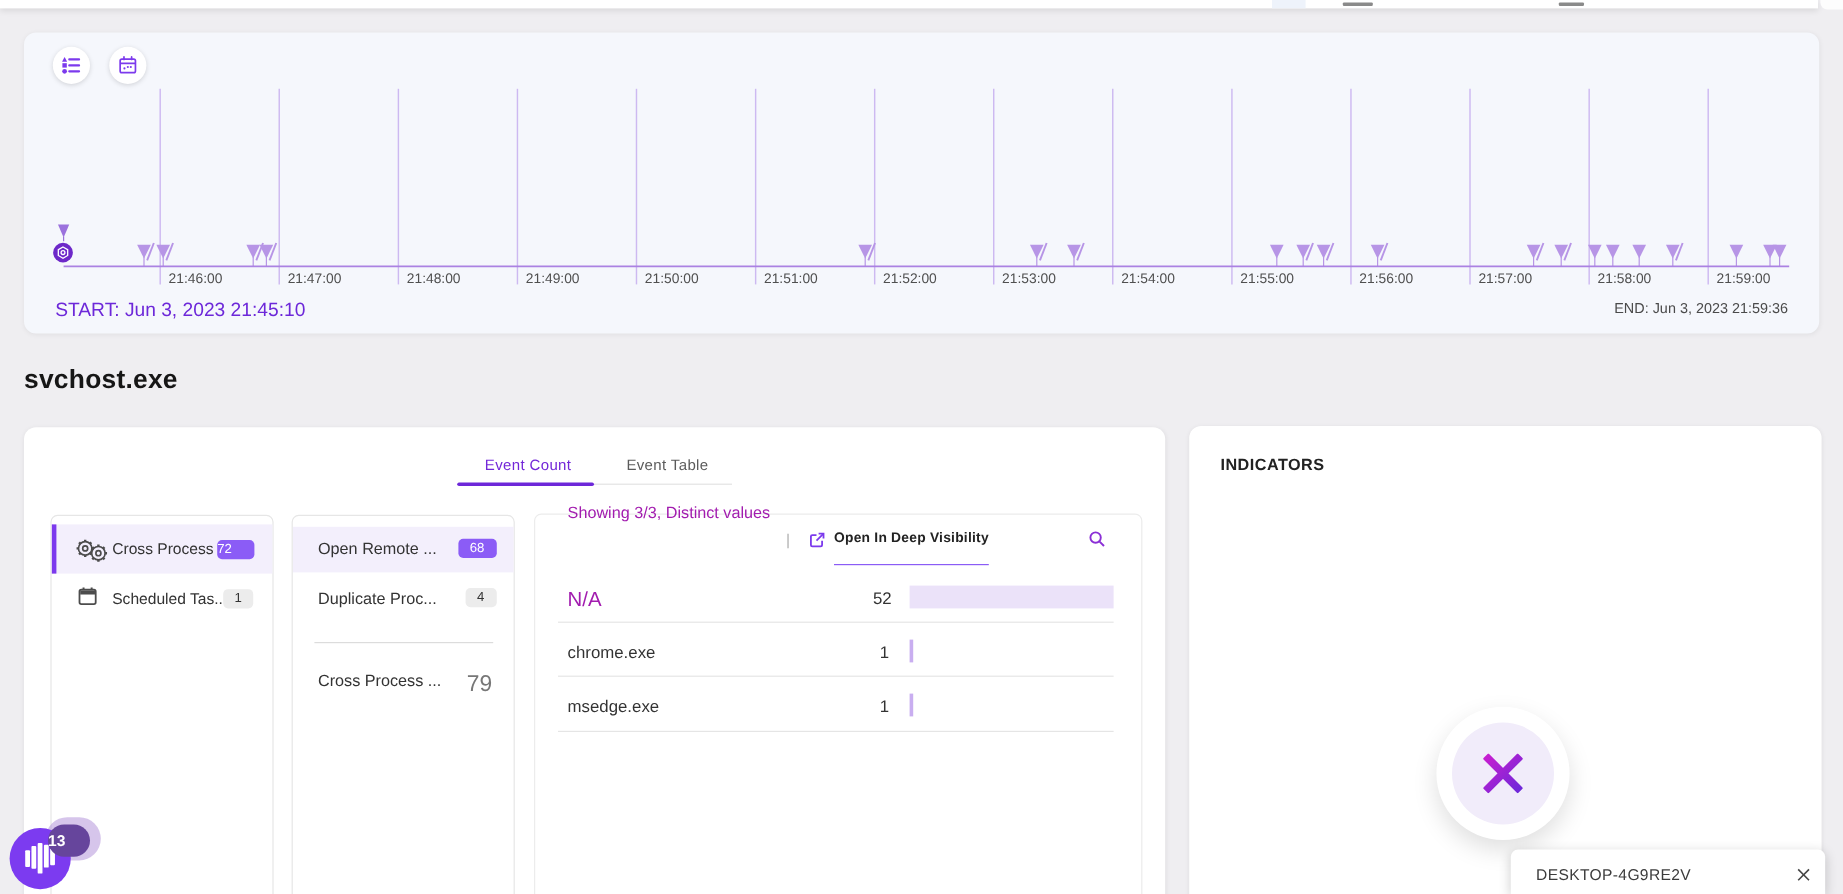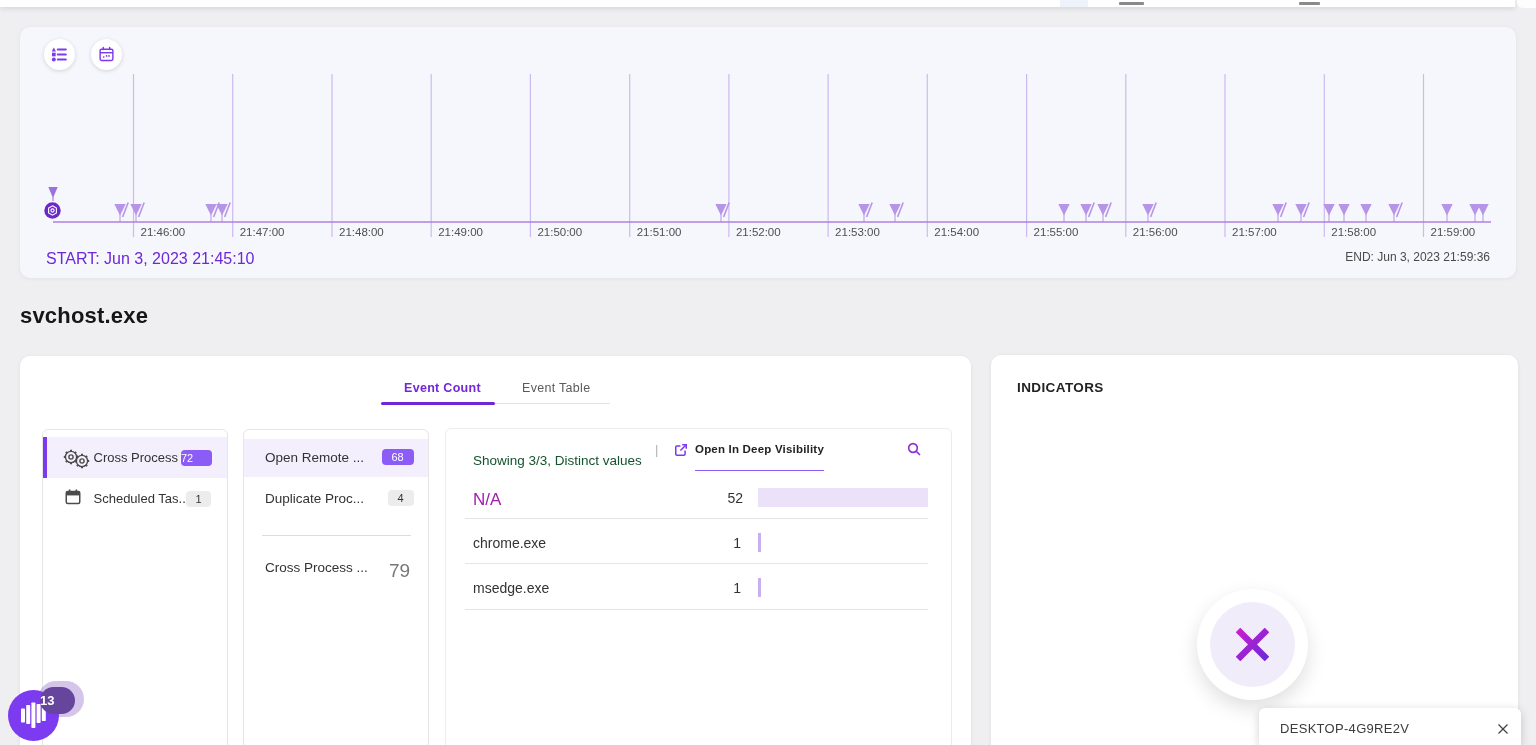--- a/index.html
+++ b/index.html
@@ -132,21 +132,21 @@
 <circle cx="52.5" cy="210.5" r="1.6"></circle>
 </g>
 </svg>
 <div class="abs" style="left:46px;top:250px;font-size:16px;color:#6d28d9">START: Jun 3, 2023 21:45:10</div>
 <div class="abs" style="right:46px;top:250px;font-size:12px;color:#4a4a4a">END: Jun 3, 2023 21:59:36</div>
 
 <div class="abs" style="left:20px;top:303px;font-size:22px;font-weight:bold;letter-spacing:0.2px;color:#161616">svchost.exe</div>
 
 <div class="abs" style="left:20px;top:356px;width:951px;height:420px;background:#fff;border-radius:10px;box-shadow:0 1px 4px rgba(0,0,0,0.07)"></div>
 
-<div class="abs" style="left:404px;top:381px;font-size:12.5px;font-weight:bold;letter-spacing:0.3px;color:#7327d8">Event Count</div>
+<div class="abs" style="left:404px;top:381px;font-size:12.5px;font-weight:normal;letter-spacing:0.3px;color:#7327d8">Event Count</div>
 <div class="abs" style="left:522px;top:381px;font-size:12.5px;letter-spacing:0.3px;color:#5b5b5b">Event Table</div>
 <div class="abs" style="left:495px;top:403px;width:115px;height:1px;background:#e3e3e3"></div>
 <div class="abs" style="left:381px;top:401.5px;width:114px;height:3.5px;background:#6d28d9;border-radius:2px"></div>
 
 <div class="abs" style="left:42px;top:429px;width:186px;height:347px;background:#fff;border:1px solid #e6e6e6;border-radius:6px;overflow:hidden">
   <div style="position:absolute;left:0;top:7px;width:185px;height:41px;background:#f3effc"></div>
   <div style="position:absolute;left:0;top:7px;width:4px;height:41px;background:#7c3aed"></div>
   <svg width="30" height="20" viewBox="0 0 30 20" style="position:absolute;left:19px;top:19px" fill="none" stroke="#4c4c4c" stroke-width="1.4">
     <circle cx="9" cy="8" r="5.6"></circle>
       <circle cx="9" cy="8" r="2.1"></circle>
@@ -192,21 +192,21 @@
   <div style="position:absolute;left:21px;top:20px;font-size:13.5px;color:#333">Open Remote ...</div>
   <div style="position:absolute;left:137.5px;top:19px;width:32px;height:16px;background:#8b5cf6;border-radius:4px;color:#fff;font-size:11px;text-align:center;line-height:16px">68</div>
   <div style="position:absolute;left:21px;top:61px;font-size:13.5px;color:#333">Duplicate Proc...</div>
   <div style="position:absolute;left:143.5px;top:60px;width:26px;height:16px;background:#ececec;border-radius:4px;color:#333;font-size:11px;text-align:center;line-height:16px">4</div>
   <div style="position:absolute;left:18px;top:105px;width:149px;height:1px;background:#dcdcdc"></div>
   <div style="position:absolute;left:21px;top:130px;font-size:13.5px;color:#333">Cross Process ...</div>
   <div style="position:absolute;left:144px;top:130px;width:23px;font-size:19px;color:#777;text-align:center">79</div>
 </div>
 
 <div class="abs" style="left:445px;top:428px;width:507px;height:348px;background:#fff;border:1px solid #ececec;border-radius:6px"></div>
-<div class="abs" style="left:473px;top:453px;font-size:13.5px;color:#14532d">Showing 3/3, Distinct values</div>
+<div class="abs" style="left:473px;top:420px;font-size:13.5px;color:#a21caf">Showing 3/3, Distinct values</div>
 <div class="abs" style="left:655px;top:442px;font-size:13px;color:#b0b0b0">|</div>
 <svg class="abs" style="left:674px;top:443px" width="14" height="14" viewBox="0 0 24 24" fill="none" stroke="#7c3aed" stroke-width="2.6">
 <path d="M19 13 v6 a2 2 0 0 1 -2 2 H5 a2 2 0 0 1 -2 -2 V7 a2 2 0 0 1 2 -2 h6"></path>
 <path d="M14 3 h7 v7"></path>
     <path d="M21 3 L11 13"></path>
 </svg>
 <div class="abs" style="left:695px;top:443px;font-size:11.5px;font-weight:bold;color:#222;letter-spacing:0.2px;border-bottom:1.5px solid #8b5cf6;padding-bottom:15px">Open In Deep Visibility</div>
 <svg class="abs" style="left:906px;top:441px" width="16" height="16" viewBox="0 0 24 24" fill="none" stroke="#8b2fd6" stroke-width="2.4">
 <circle cx="10.5" cy="10.5" r="6.5"></circle>
     <line x1="15.5" y1="15.5" x2="21" y2="21"></line>

